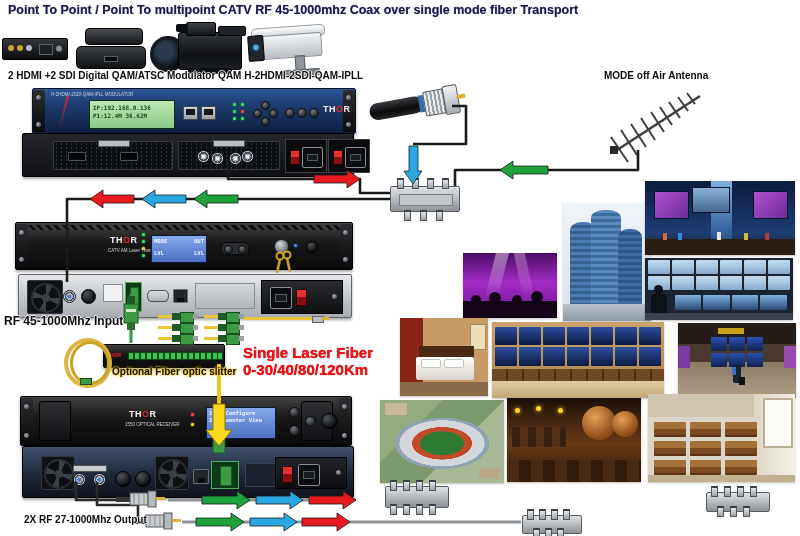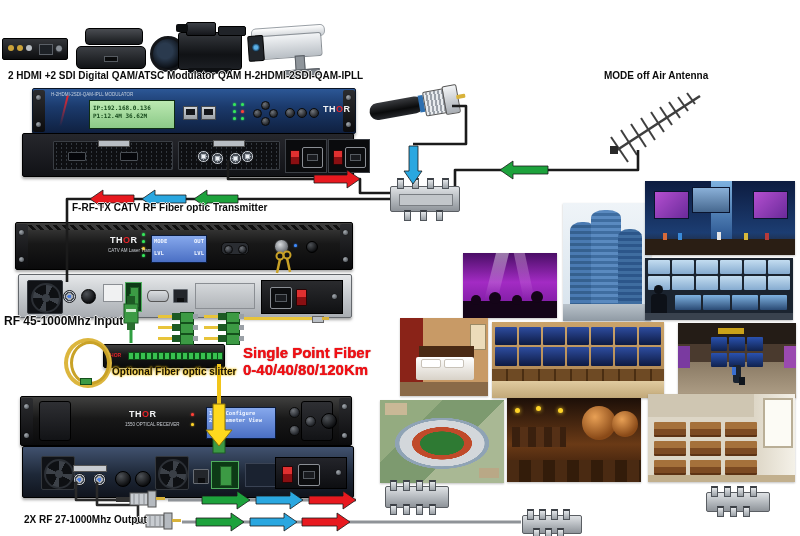--- a/index.html
+++ b/index.html
@@ -62,20 +62,21 @@
   .desk i{background:linear-gradient(180deg,#a5713b 0 55%,#7c4a22 55%);border-bottom:2px solid #5d3314;border-radius:1px}
   svg.overlay{position:absolute;left:0;top:0;z-index:4}
   .pcord{position:absolute;z-index:3}
   .coil{position:absolute;z-index:2}
 </style>
 </head>
 <body>
 
 <div id="stage">
 
+  <div class="title">Point To Point / Point To multipoint CATV RF 45-1000mhz Coax over single mode fiber Transport</div>
 
   <div class="abs" style="left:2px;top:38px;width:64px;height:20px;background:linear-gradient(180deg,#34363a,#0c0d0f);border-radius:2px;border:1px solid #000;z-index:1">
     <div class="abs" style="left:5px;top:6px;width:6px;height:6px;border-radius:50%;background:#caa23a"></div>
     <div class="abs" style="left:14px;top:6px;width:6px;height:6px;border-radius:50%;background:#caa23a"></div>
     <div class="abs" style="left:23px;top:6px;width:6px;height:6px;border-radius:50%;background:#b8bdc2"></div>
     <div class="abs" style="left:36px;top:5px;width:12px;height:9px;background:#1d2126;border:1px solid #5a5f66"></div>
     <div class="abs" style="left:52px;top:5px;width:8px;height:9px;border-radius:50%;background:radial-gradient(circle,#888e95 40%,#23262a 60%)"></div>
   </div>
   <div class="abs" style="left:76px;top:26px;width:70px;height:44px;z-index:1">
     <div class="abs" style="left:9px;top:2px;width:56px;height:15px;background:linear-gradient(180deg,#4a4d52,#17191c);border-radius:4px;border:1px solid #000"></div>
@@ -169,21 +170,20 @@
     <div class="abs" style="left:8px;top:7px;width:52px;height:10px;background:#c2c6ca;border:1px solid #7a7e83"></div>
   </div>
   <div class="fport" style="left:397px;top:178px;z-index:1"></div>
   <div class="fport" style="left:412px;top:178px;z-index:1"></div>
   <div class="fport" style="left:427px;top:178px;z-index:1"></div>
   <div class="fport" style="left:442px;top:178px;z-index:1"></div>
   <div class="fport" style="left:404px;top:210px;z-index:1"></div>
   <div class="fport" style="left:420px;top:210px;z-index:1"></div>
   <div class="fport" style="left:436px;top:210px;z-index:1"></div>
 
-  <div class="lbl" style="left:72px;top:202px">F-RF-TX CATV RF Fiber optic Transmitter</div>
 
   <div class="panel p-black" style="left:15px;top:222px;width:336px;height:46px">
     <div class="abs" style="left:12px;right:12px;top:2px;height:5px;background:repeating-linear-gradient(45deg,#3c3c3c 0 3px,#101010 3px 6px)"></div>
     <div class="ear l">
         <div class="screw" style="left:3px;top:6px"></div>
         <div class="screw" style="left:3px;bottom:6px"></div>
       </div>
     <div class="ear r">
         <div class="screw" style="left:3px;top:6px"></div>
         <div class="screw" style="left:3px;bottom:6px"></div>
@@ -285,22 +285,22 @@
       <div class="gsq" style="left:78px;top:7px"></div>
       <div class="gsq" style="left:84px;top:7px"></div>
       <div class="gsq" style="left:90px;top:7px"></div>
     <div class="gsq" style="left:96px;top:7px"></div>
       <div class="gsq" style="left:102px;top:7px"></div>
       <div class="gsq" style="left:108px;top:7px"></div>
       <div class="gsq" style="left:113px;top:7px"></div>
   </div>
   <div class="gold-lbl" style="left:112px;top:366px">Optional Fiber optic slitter</div>
 
-  <div class="red-lbl" style="left:243px;top:344px">Single Point Fiber</div>
-  <div class="red-lbl" style="left:243px;top:361px">0-40/40/80/120Km</div>
+  <div class="red-lbl" style="left:243px;top:344px">Single Laser Fiber</div>
+  <div class="red-lbl" style="left:243px;top:361px">0-30/40/80/120Km</div>
 
 
   <div class="panel p-black" style="left:20px;top:396px;width:330px;height:48px">
     <div class="ear l">
         <div class="screw" style="left:3px;top:6px"></div>
         <div class="screw" style="left:3px;bottom:6px"></div>
       </div>
     <div class="ear r">
         <div class="screw" style="left:3px;top:6px"></div>
         <div class="screw" style="left:3px;bottom:6px"></div>

